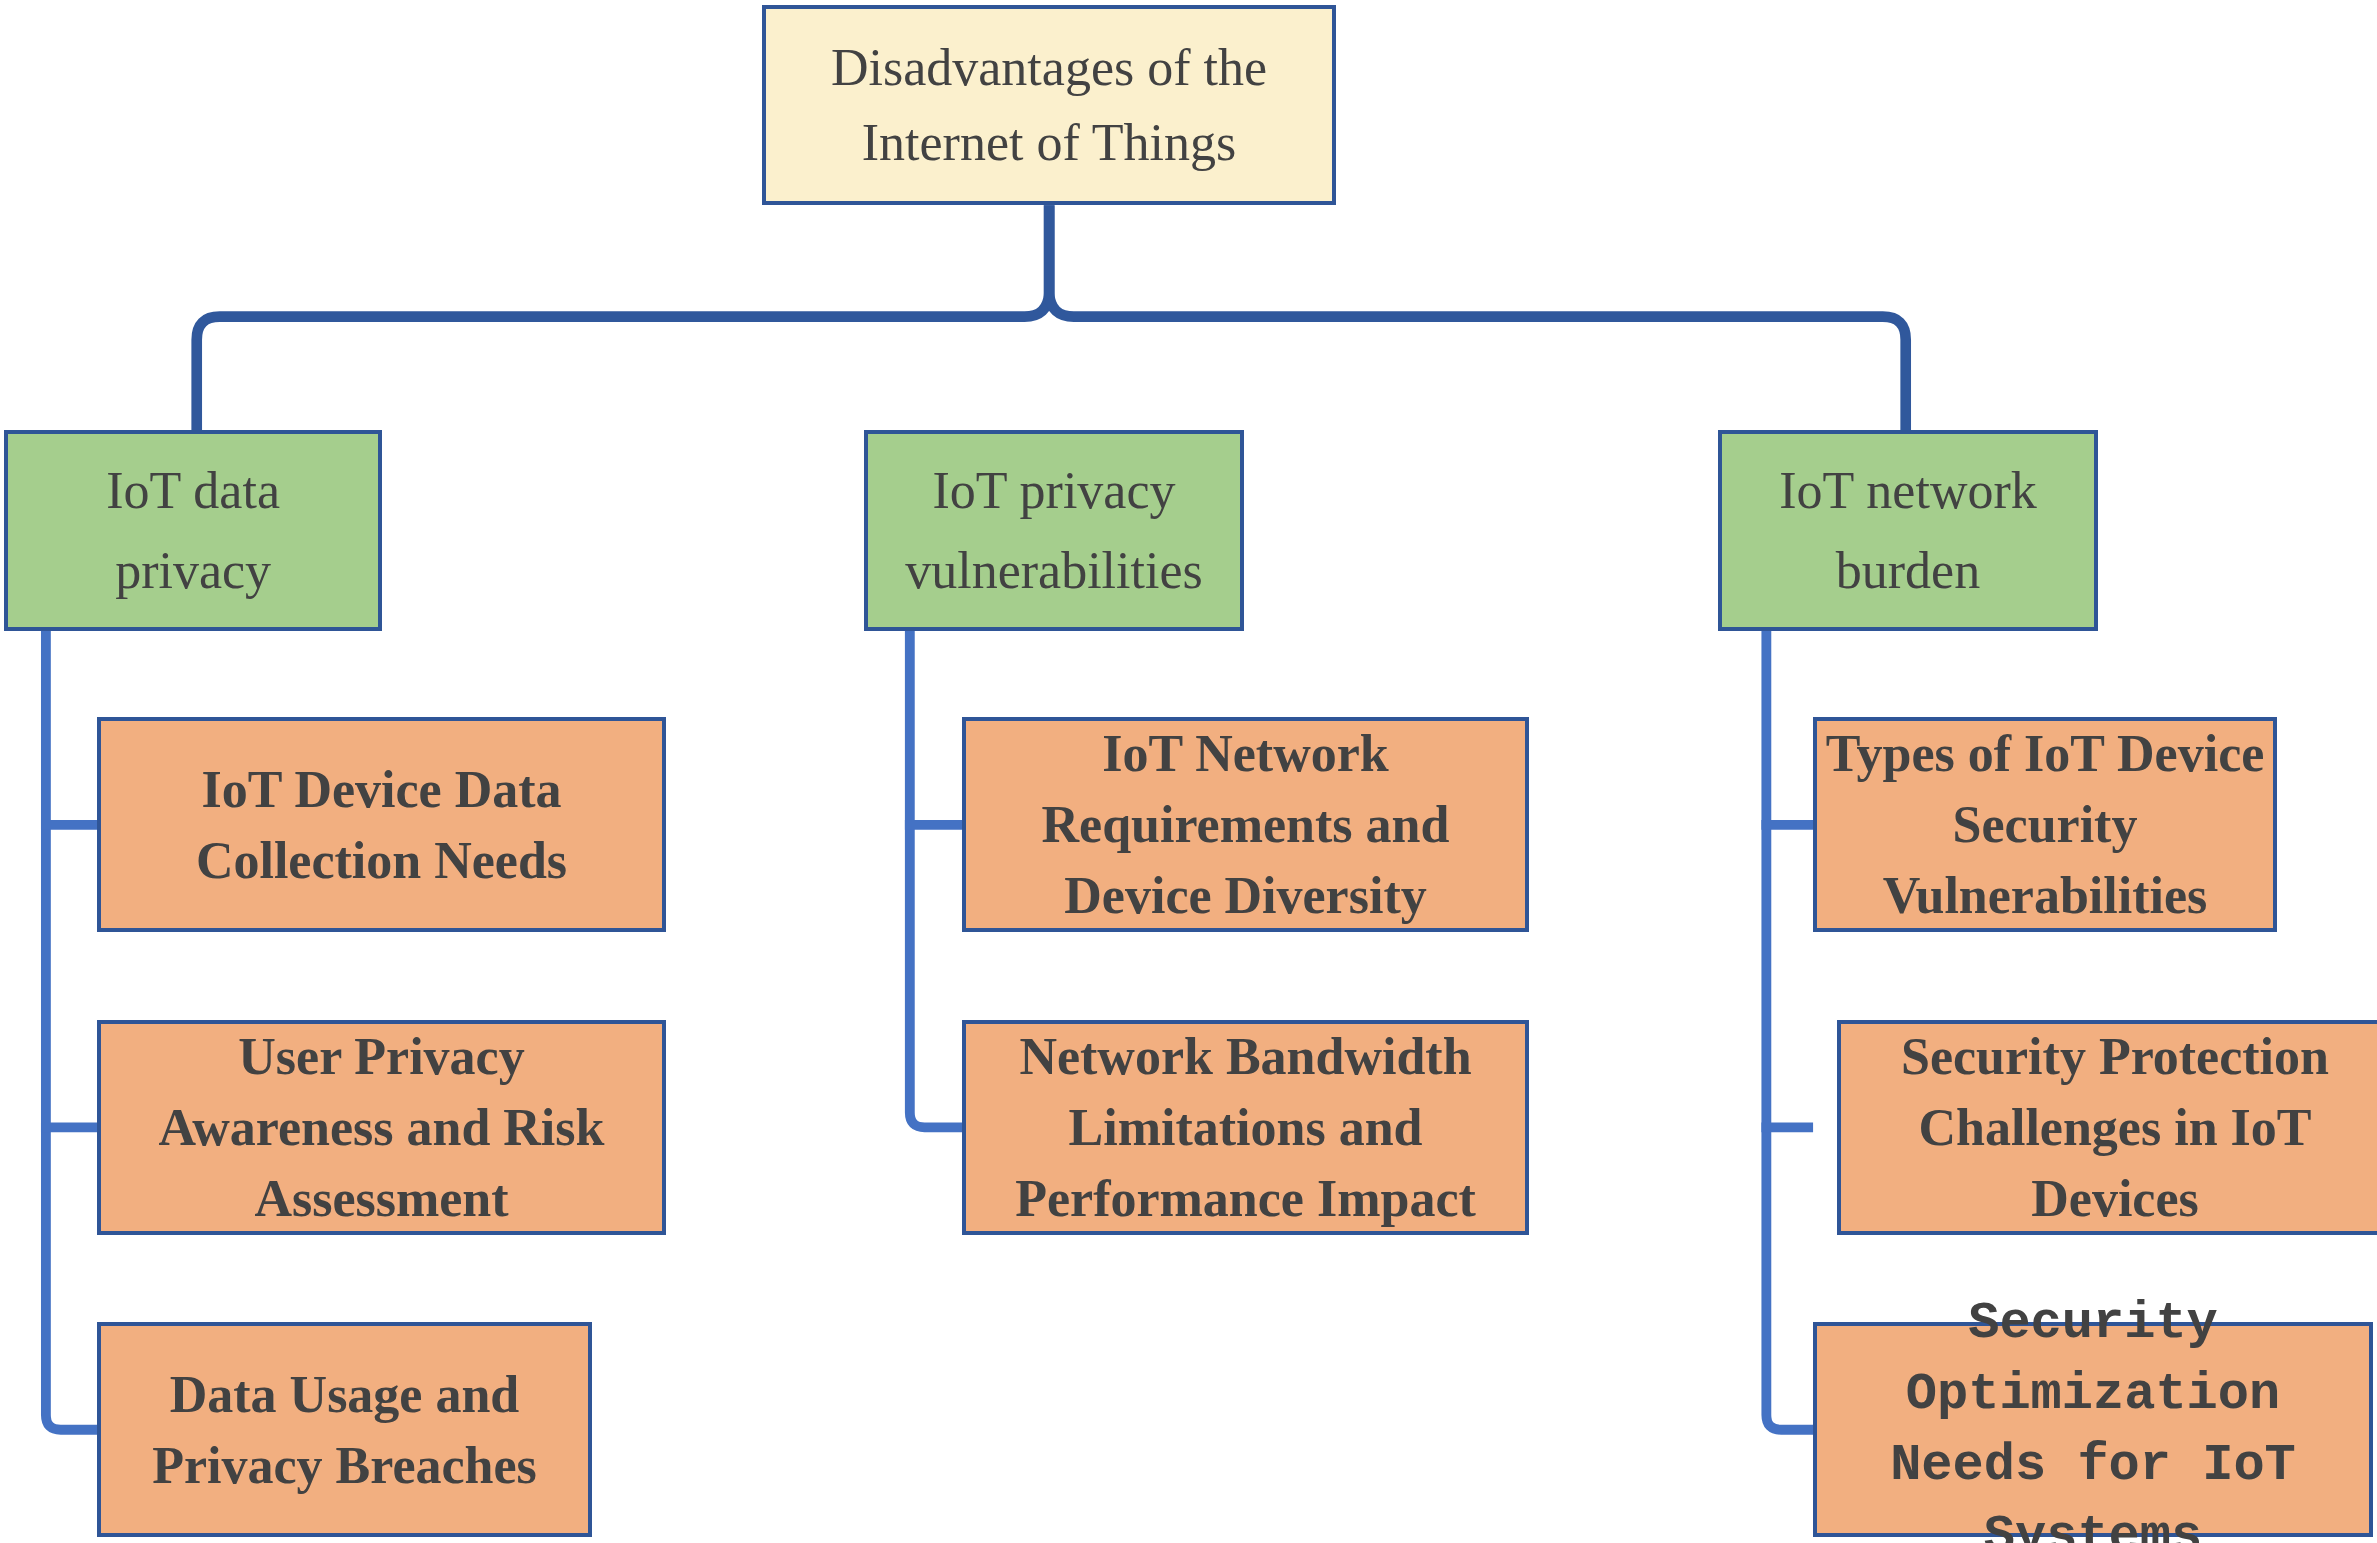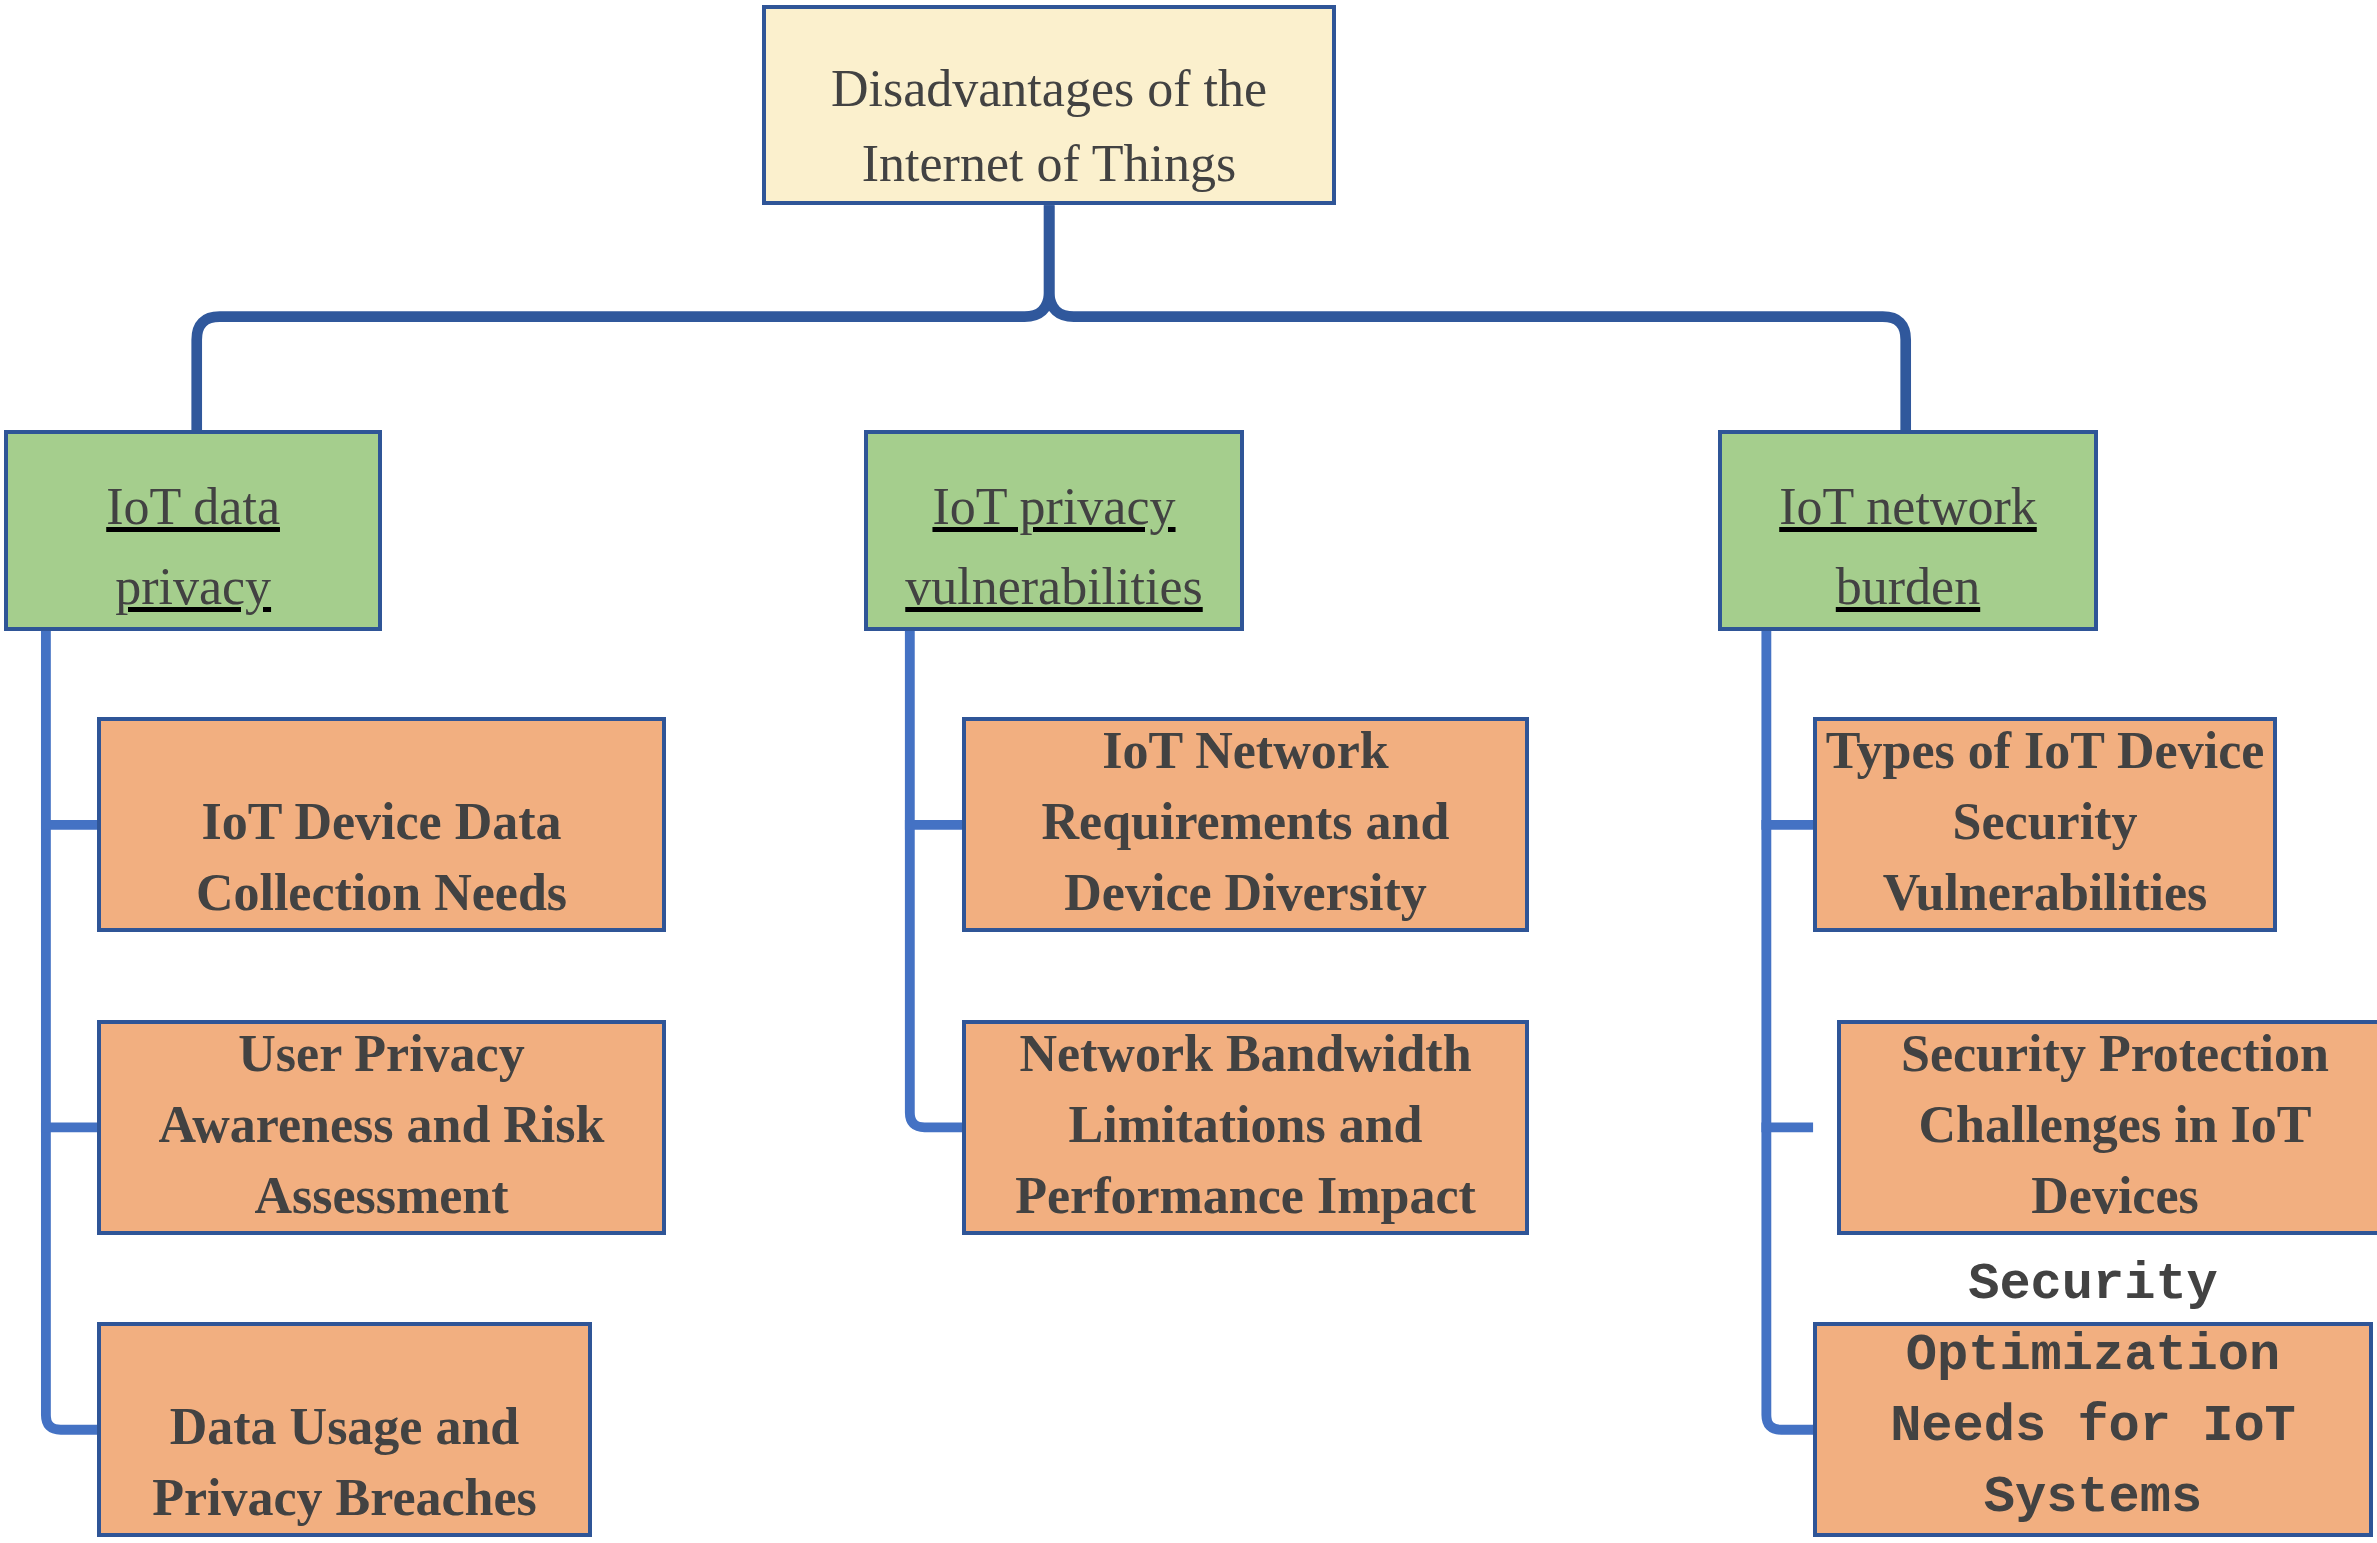--- a/index.html
+++ b/index.html
@@ -33,40 +33,39 @@
     fill: none;
     stroke: var(--connector-light, #4472C4);
     stroke-width: 12;
     stroke-linecap: butt;
     stroke-linejoin: round;
   }
   .node {
     position: absolute;
     box-sizing: border-box;
     display: flex;
-    align-items: flex-end;
+    align-items: center;
     justify-content: center;
     text-align: center;
     border: 4.9px solid var(--box-border, #2F5597);
   }
   .node .label {
     white-space: pre-line;
     color: var(--text-color, #424242);
     width: 100%;
   }
   .root-node {
     background: var(--root-fill, #FBF0CD);
   }
   .root-node .label {
     font-size: 52px;
     line-height: 75px;
   }
   .branch-node {
     background: var(--branch-fill, #A5CE8D);
-    text-decoration: underline;
   }
   .branch-node .label {
     font-size: 52px;
     line-height: 80px;
   }
   .leaf-node {
     background: var(--leaf-fill, #F2AF80);
   }
   .leaf-node .label {
     font-size: 52px;

